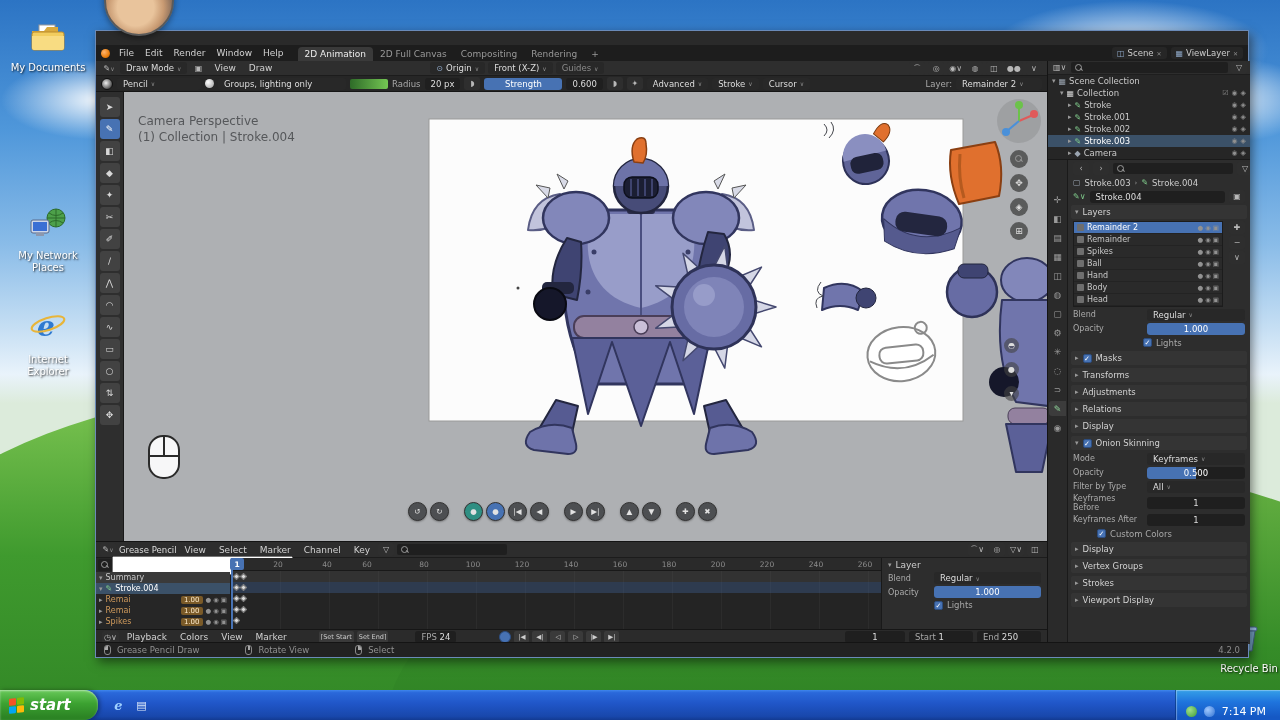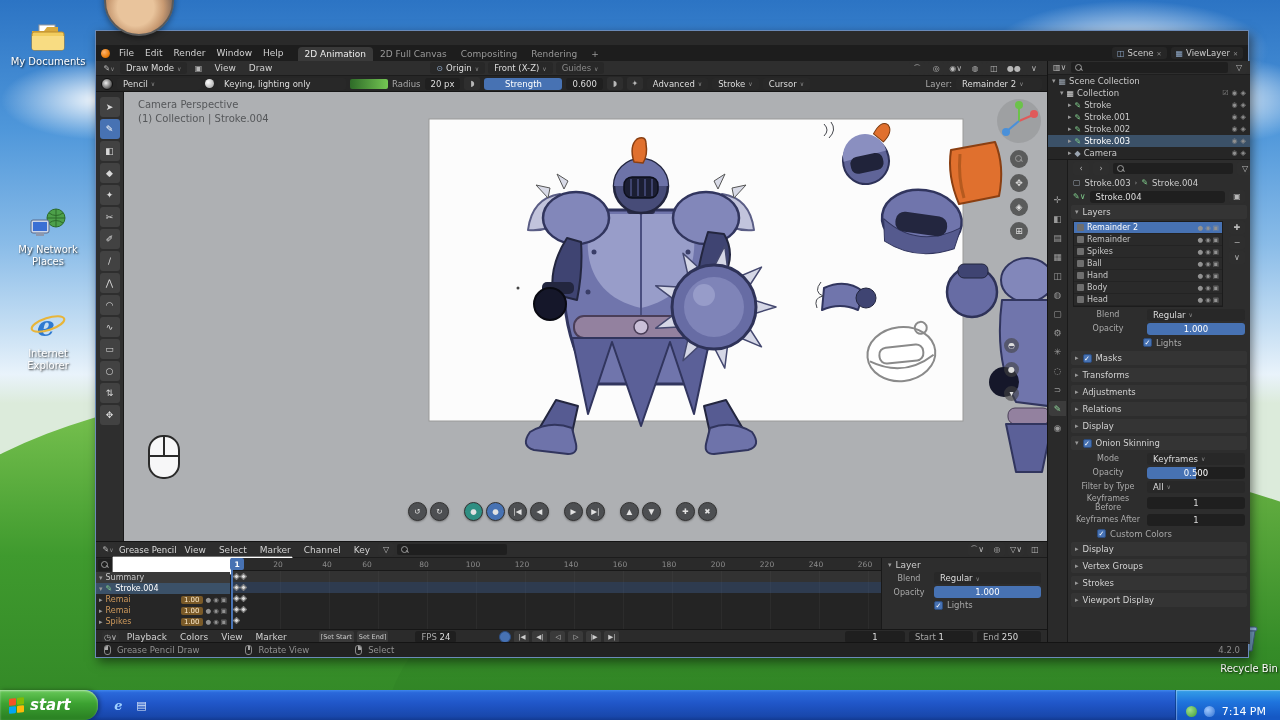--- a/index.html
+++ b/index.html
@@ -11,21 +11,21 @@
   .hill1{left:-18%;right:28%;bottom:-12%;height:58%;background:linear-gradient(180deg,#7fc653,#3f9a2e 40%,#2b7d22);border-radius:50% 60% 0 0/100% 70% 0 0}
   .hill2{left:30%;right:-22%;bottom:-16%;height:52%;background:linear-gradient(180deg,#6ab344,#358c28 50%,#256f1e);border-radius:60% 50% 0 0/80% 100% 0 0}
   .cloud{position:absolute;border-radius:50%;background:radial-gradient(ellipse at center,rgba(255,255,255,.95),rgba(255,255,255,0) 70%)}
   .c1{left:990px;top:0px;width:280px;height:100px}
   .c2{left:1100px;top:55px;width:220px;height:90px}
   .c3{left:0px;top:60px;width:200px;height:80px}
 
   
   .dicon{position:absolute;width:80px;text-align:center;cursor:default}
   .dsvg{display:block;margin:0 auto}
-  .dlabel{color:#fff;font-size:10px;text-shadow:1px 1px 2px rgba(0,0,0,.85);margin-top:2px;line-height:1.15}
+  .dlabel{color:#fff;font-size:10px;text-shadow:1px 1px 2px rgba(0,0,0,.85);margin-top:8px;line-height:1.15}
   .rlabel{position:absolute;text-align:center;color:#fff;font-size:10px;text-shadow:1px 1px 2px rgba(0,0,0,.85)}
   .rbin{position:absolute;z-index:2}
   .webcam{position:absolute;left:104px;top:-34px;width:70px;height:70px;border-radius:50%;z-index:40;
     background:radial-gradient(circle at 45% 60%,#e9c49c 0 34%,#c89a72 52%,#8a6f5c 68%,#474747 78%,#2e2e2e 100%);
     border:2px solid #5a5a5a;box-shadow:0 2px 6px rgba(0,0,0,.4)}
 
   
   .taskbar{position:absolute;left:0;bottom:0;width:1280px;height:30px;z-index:50;display:flex;align-items:center;
     background:linear-gradient(180deg,#3f86ec 0%,#2a68da 9%,#2056c8 45%,#1847ab 88%,#123a92 100%)}
   .startbtn{height:30px;width:98px;display:flex;align-items:center;gap:6px;padding-left:9px;
@@ -74,21 +74,21 @@
   .swatch{width:38px;height:10px;border-radius:2px;background:linear-gradient(90deg,#2e6b28,#74c653)}
   .brushprev{width:12px;height:12px;border-radius:50%;background:radial-gradient(circle at 40% 40%,#efefef,#555 70%);border:1px solid #111}
   .matdot{width:9px;height:9px;border-radius:50%;background:radial-gradient(circle at 35% 35%,#fff,#9a9a9a)}
 
   .main{flex:1;display:flex;min-height:0}
   .tools{width:28px;background:#2e2e2e;border-right:1px solid #191919;display:flex;flex-direction:column;align-items:center;padding-top:5px;gap:2px}
   .tool{width:20px;height:20px;border-radius:3px;background:#424242;color:#d8d8d8;display:flex;align-items:center;justify-content:center;font-size:9px}
   .tool.active{background:var(--accent,#4772b3);color:#fff}
   .vp{position:relative;flex:1;background:#aeb0b3;overflow:hidden}
   .vp-art{position:absolute;left:0;top:0}
-  .vp-overlay{position:absolute;left:14px;top:6px;font-size:10px;color:#55575a;line-height:1.35}
+  .vp-overlay{position:absolute;left:14px;top:21px;font-size:12px;color:#55575a;line-height:1.35}
   .gizmo{position:absolute;left:873px;top:7px;width:44px;height:44px;border-radius:50%;background:rgba(90,90,90,.18)}
   .vpbtn{position:absolute;width:18px;height:18px;border-radius:50%;background:rgba(66,66,66,.78);color:#ddd;display:flex;align-items:center;justify-content:center;font-size:9px}
   .vpbtn.sm{width:15px;height:15px;font-size:8px;background:rgba(66,66,66,.6)}
   .qrow{position:absolute;left:284px;top:410px;display:flex;gap:3px;align-items:center}
   .qbtn{width:19px;height:19px;border-radius:50%;background:#4d4f52;border:1px solid #333;color:#e2e2e2;display:flex;align-items:center;justify-content:center;font-size:7.5px;box-shadow:0 1px 2px rgba(0,0,0,.35)}
   .qbtn.teal{background:#2f8f83}
   .qbtn.blue{background:var(--accent,#4772b3)}
   .qgap{margin-left:12px}
   .mouse-ovl{position:absolute;left:22px;top:340px}
 
@@ -106,21 +106,21 @@
   .oic{font-size:8px;color:#9aa4b0}
   .oic.gp{color:#7fc98a}
   .oright{margin-left:auto;display:flex;gap:3px;font-size:7px;color:#8f8f8f}
   .ind1{margin-left:8px}.ind2{margin-left:16px}
   .props{flex:1;display:flex;min-height:0}
   .ptabs{width:20px;background:#2a2a2a;border-right:1px solid #1a1a1a;display:flex;flex-direction:column;align-items:center;gap:4px;padding-top:32px}
   .ptab{width:17px;height:15px;display:flex;align-items:center;justify-content:center;font-size:9px;color:#9a9a9a;border-radius:3px 0 0 3px}
   .ptab.active{background:#3c3c3c;color:#8fd49a}
   .pcontent{flex:1;display:flex;flex-direction:column;gap:1px;padding:2px 2px;overflow:hidden}
   .prow{display:flex;align-items:center;gap:4px;padding:0 3px;min-height:13px}
-  .plabel{width:70px;text-align:center;color:#aaa;font-size:8px;flex:none}
+  .plabel{width:70px;text-align:left;color:#aaa;font-size:8px;flex:none}
   .grow{flex:1}
   .psec{display:flex;align-items:center;gap:4px;padding:2px 4px;background:#343434;border-radius:2px;color:#d2d2d2;margin:1px 1px}
   .caret{font-size:7px;color:#999}
   .llist{flex:1;border:1px solid #1c1c1c;background:#232323}
   .ldr{height:12px;display:flex;align-items:center;gap:3px;padding:0 3px;font-size:8px;color:#c8c8c8;background:#2a2a2a;border-bottom:1px solid #232323}
   .ldr.sel{background:var(--accent,#4772b3);color:#fff}
   .lchip{width:7px;height:7px;border-radius:1px;background:#6e6e6e;flex:none}
   .lside{display:flex;flex-direction:column;gap:2px;margin-left:2px}
 
   
@@ -274,21 +274,21 @@
       </div>
 
       <div class="tbar2">
         <span class="brushprev"></span>
         <span class="dd" style="min-width:84px">
             <span>Pencil</span>
             <span class="car">∨</span>
           </span>
         <span class="matdot"></span>
         <span class="dd" style="min-width:128px">
-            <span>Keying, lighting only</span>
+            <span>Groups, lighting only</span>
           </span>
         <span class="swatch"></span>
         <span class="lab">Radius</span>
         <span class="field">20 px</span>
         <span class="ibtn">◗</span>
         <span class="slider" style="width:78px"><i style="width:100%"></i><b>Strength</b></span>
         <span class="field">0.600</span>
         <span class="ibtn">◗</span>
         <span class="ibtn">✦</span>
         <span class="dd">

